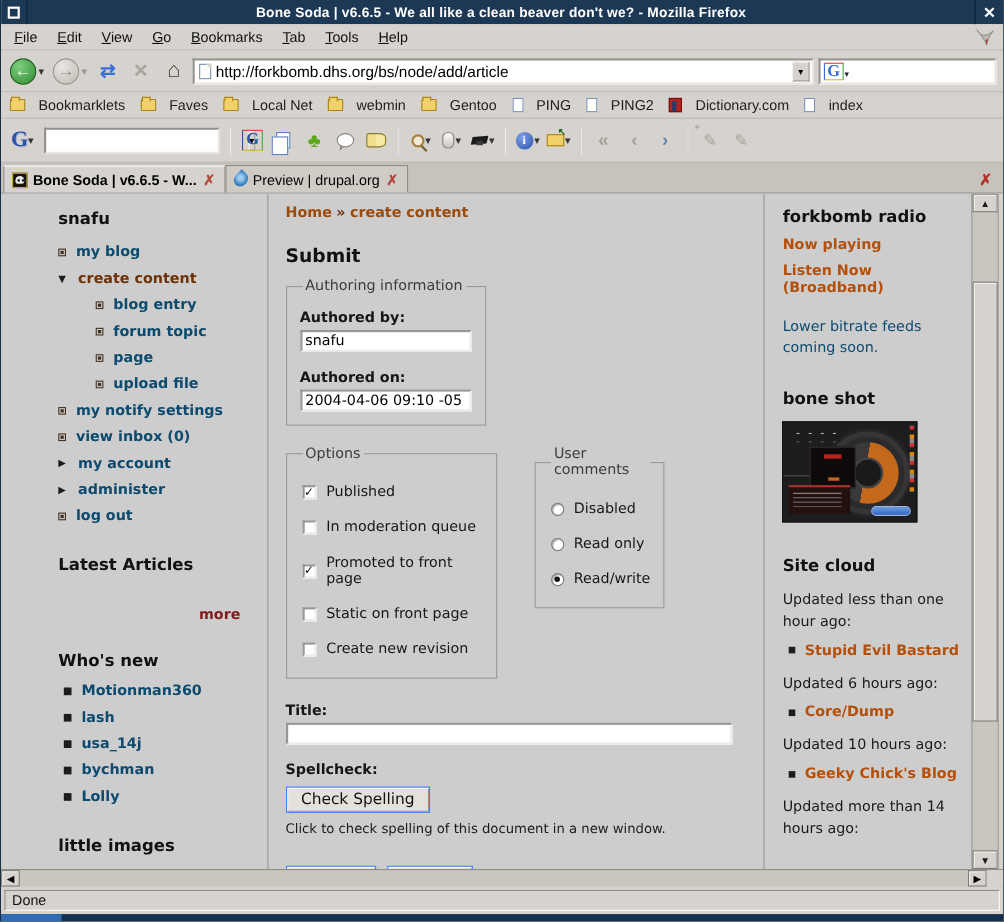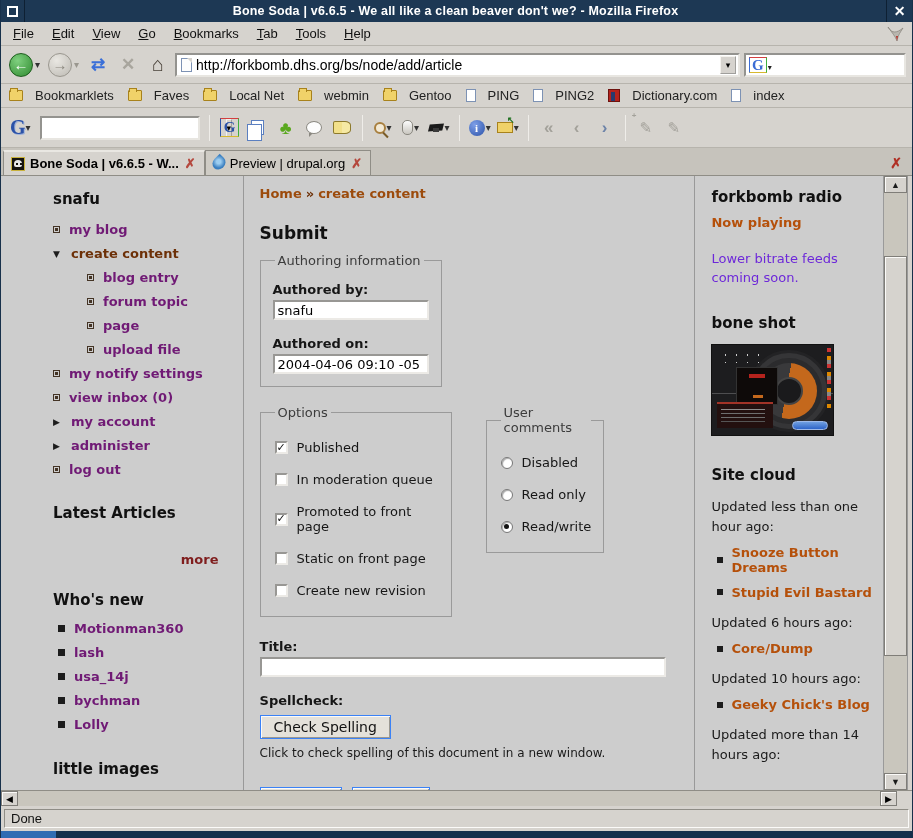--- a/index.html
+++ b/index.html
@@ -107,21 +107,21 @@
   .col-left { width:242px; padding:14px 10px 0 52px; overflow:hidden; font-family:"DejaVu Sans",sans-serif; }
   .col-main { width:452px; padding:10px 14px 0 16px; overflow:hidden; font-family:"DejaVu Sans",sans-serif; }
   .col-right { width:188px; padding:12px 8px 0 16px; overflow:hidden; font-family:"DejaVu Sans",sans-serif; }
 
   .side-head { font-size:15px; font-weight:bold; color:#111; margin-bottom:14px; }
   .menu-list .mrow { display:flex; align-items:center; gap:9px; margin-bottom:9px; }
   .mrow.lvl1 { margin-left:34px; }
   .b-leaf { width:7px; height:7px; border:1px solid #443425; display:flex; align-items:center; justify-content:center; flex:none; }
   .b-leaf::before { content:""; width:3px; height:3px; background:#443425; }
   .tri { font-size:9px; color:#1c1c1c; width:9px; flex:none; }
-  .slink { font-size:13px; font-weight:bold; color:#701a75; text-decoration:none; }
+  .slink { font-size:13px; font-weight:bold; color:#0c4a6e; text-decoration:none; }
   .slink.active { color:#6d3007; }
   .sec-head { font-size:15px; font-weight:bold; color:#111; }
   .latest { margin-top:27px; }
   .more-link { display:block; text-align:right; margin:30px 14px 0 0; font-size:13px; font-weight:bold; color:#7f1d1d; text-decoration:none; }
   .whos { margin-top:24px; }
   .wn-list { margin-top:12px; }
   .wn-row { display:flex; align-items:center; gap:9px; margin-bottom:9px; margin-left:5px; }
   .sq-bullet { width:7px; height:7px; background:#1c1c1c; flex:none; }
   .little { margin-top:28px; }
 
@@ -151,21 +151,21 @@
   .title-input { width:406px; }
   .spell-sec { margin-top:16px; }
   .btn { display:inline-block; background:#e4e1da; border:1px solid #3b82f6; box-shadow:inset 1px 1px 0 #fbfaf8, inset -1px -1px 0 #9b9890; font-size:14px; font-family:"DejaVu Sans",sans-serif; padding:3px 13px; color:#111; }
   .check-btn { margin-top:4px; }
   .spell-help { font-size:12px; margin-top:7px; color:#1a1a1a; }
   .action-row { margin-top:27px; display:flex; gap:10px; }
 
   
   .r-head { font-size:15px; font-weight:bold; color:#111; }
   .r-link { display:block; font-size:13px; font-weight:bold; color:#b5500a; text-decoration:none; margin-top:9px; }
-  .r-note { font-size:13px; color:#6d28d9; margin-top:20px; width:152px; line-height:1.45; }
+  .r-note { font-size:13px; color:#0c4a6e; margin-top:20px; width:152px; line-height:1.45; }
   .bone-head { margin-top:26px; }
   .bone-img { position:relative; width:123px; height:92px; background:#1d1d1f; margin-top:12px; overflow:hidden; border:1px solid #111; }
   .bi-line { position:absolute; left:0; right:0; top:48px; height:1px; background:#4e4e50; }
   .bi-ring { position:absolute; right:6px; top:8px; width:76px; height:76px; border-radius:50%; background:#2b2b2d; border:5px solid #353537; box-shadow:0 0 0 3px #232325; }
   .bi-ring2 { position:absolute; right:16px; top:18px; width:56px; height:56px; border-radius:50%; background:linear-gradient(100deg,#39393b 46%, #c4681c 46%); }
   .bi-ring3 { position:absolute; right:30px; top:32px; width:28px; height:28px; border-radius:50%; background:#1a1a1c; border:2px solid #444; }
   .bi-album { position:absolute; left:24px; top:22px; width:42px; height:38px; background:#0e0a09; border:1px solid #333; }
   .bi-album::before { content:""; position:absolute; left:12px; top:6px; width:16px; height:4px; background:#b5231d; }
   .bi-album::after { content:""; position:absolute; left:16px; bottom:6px; width:10px; height:3px; background:#c4681c; }
   .bi-dots { position:absolute; left:8px; top:6px; width:44px; height:12px;
@@ -538,20 +538,21 @@
         <button class="btn">Preview</button>
         <button class="btn">Submit</button>
       </div>
     </div>
 
     <div class="vsep"></div>
 
     <div class="col-right">
       <div class="r-head">forkbomb radio</div>
       <a class="r-link">Now playing</a>
+      <a class="r-link">Listen Now (Broadband)</a>
       <div class="r-note">Lower bitrate feeds coming soon.</div>
 
       <div class="r-head bone-head">bone shot</div>
       <div class="bone-img">
         <div class="bi-line"></div>
         <div class="bi-ring"></div>
         <div class="bi-ring2"></div>
         <div class="bi-ring3"></div>
         <div class="bi-album"></div>
         <div class="bi-dots"></div>
@@ -559,24 +560,20 @@
         <div class="bi-btn"></div>
         <div class="bi-marks"></div>
       </div>
 
       <div class="r-head cloud">Site cloud</div>
 
       <div class="cloud-label">Updated less than one hour ago:</div>
       <div class="cloud-list">
         <div class="cl-row">
             <span class="cl-bullet"></span>
-            <a class="cl-link">Snooze Button Dreams</a>
-          </div>
-        <div class="cl-row">
-            <span class="cl-bullet"></span>
             <a class="cl-link">Stupid Evil Bastard</a>
           </div>
       </div>
 
       <div class="cloud-label">Updated 6 hours ago:</div>
       <div class="cloud-list">
         <div class="cl-row">
             <span class="cl-bullet"></span>
             <a class="cl-link">Core/Dump</a>
           </div>

